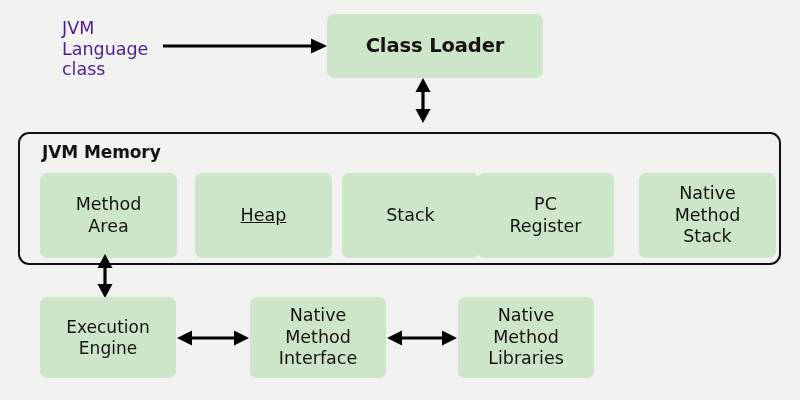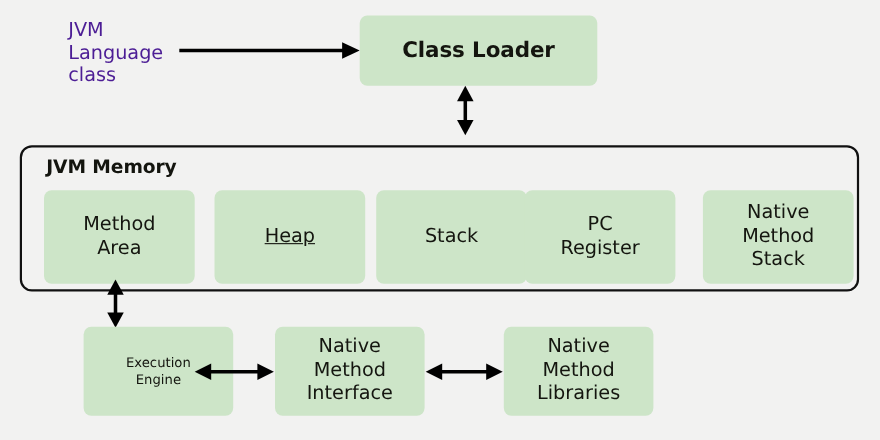--- a/index.html
+++ b/index.html
@@ -81,22 +81,21 @@
   #mem-stack       { left: 322px; }
   #mem-pc          { left: 457px; }
   #mem-native      { left: 619px; }
 
   
   #execution-engine {
     left: 40px;
     top: 297px;
     width: 136px;
     height: 81px;
-    font-size: 12px;
-    margin-left: 36px;
+    font-size: 17px;
   }
   #native-method-interface {
     left: 250px;
     top: 297px;
     width: 136px;
     height: 81px;
     font-size: 17.5px;
   }
   #native-method-libraries {
     left: 458px;

